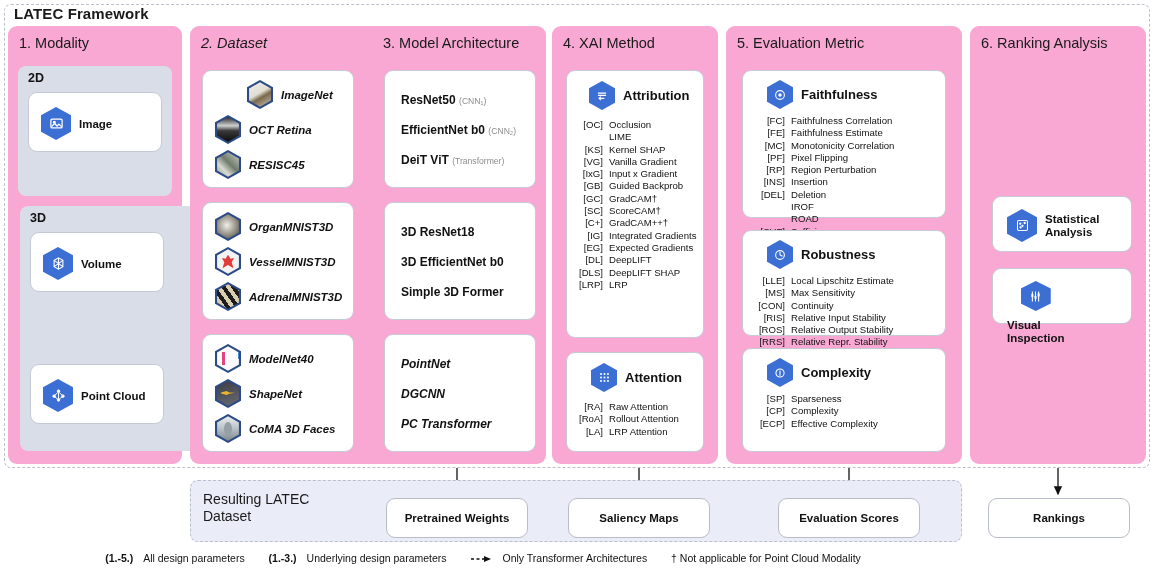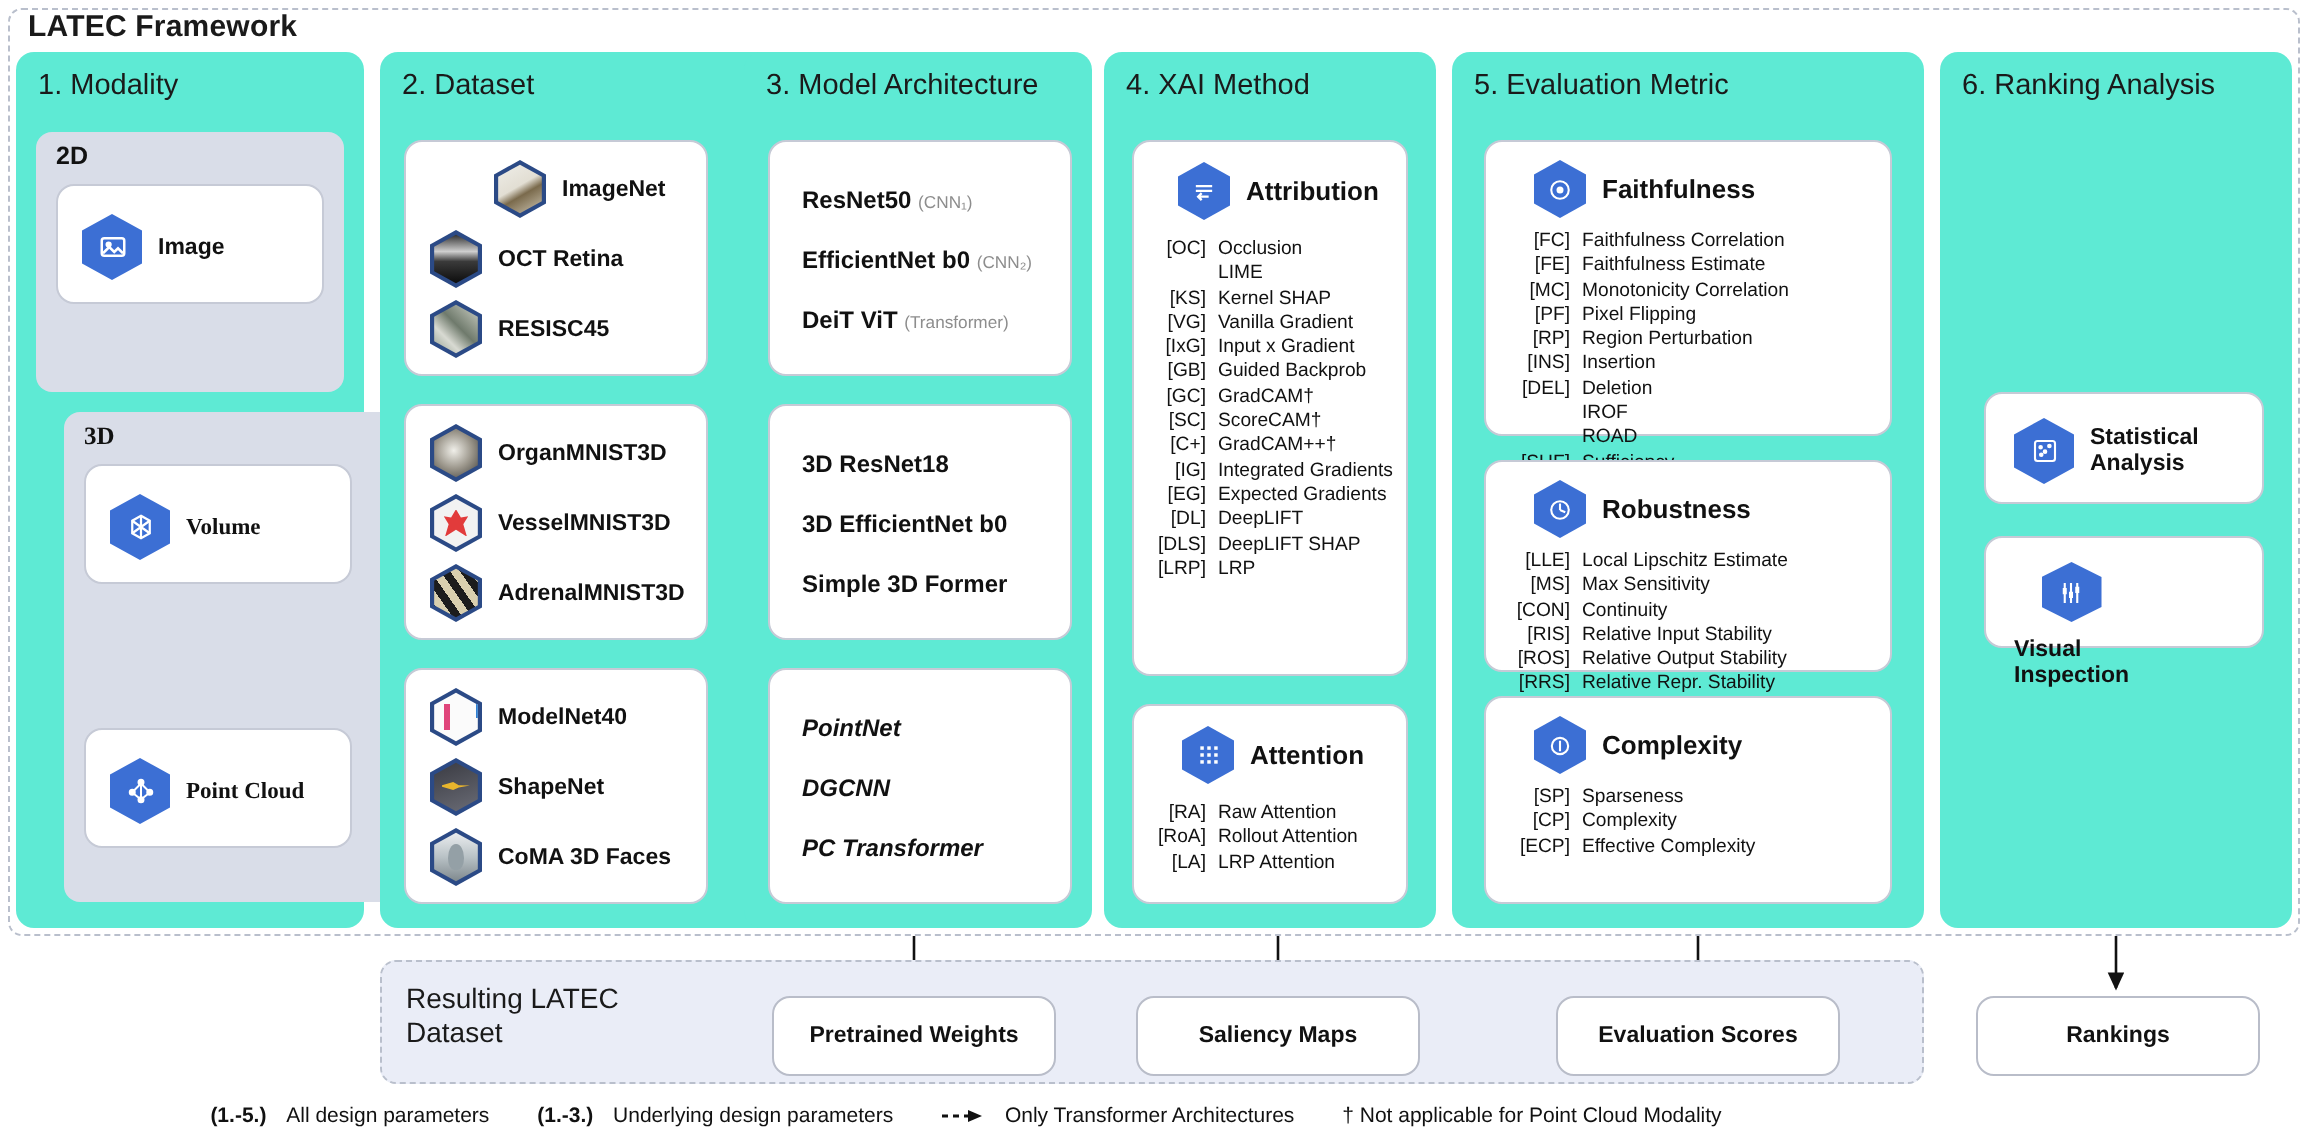--- a/index.html
+++ b/index.html
@@ -15,28 +15,28 @@
   .frame {
     position:absolute; left:4px; top:4px; width:1146px; height:464px;
     border:1.4px dashed #b9bfcc; border-radius:7px; background:#fff;
   }
   .frame-title {
     position:absolute; left:14px; top:5px;
     font-size:15px; font-weight:bold; letter-spacing:.1px;
   }
   .panel {
     position:absolute; top:26px; height:438px;
-    background:#5eead4; border-radius:9px;
+    background:#f9a8d4; border-radius:9px;
   }
   .panel-title {
     position:absolute; left:11px; top:9px;
     font-size:14.5px; color:#1a1a1a; white-space:nowrap;
   }
   .p1 { left:8px;   width:174px; }
-  .p2 { left:190px; width:202px; }
+  .p2 { left:190px; width:202px;font-style:italic; }
   .p3 { left:372px; width:174px; }
   .p4 { left:552px; width:166px; }
   .p5 { left:726px; width:236px; }
   .p6 { left:970px; width:176px; }
 
   .subpanel {
     position:absolute; background:#d9dde8; border-radius:8px;
   }
   .sub-label {
     position:absolute; left:10px; top:5px; font-size:12.5px; font-weight:bold; color:#111;
@@ -191,21 +191,21 @@
             <rect x="3" y="5" width="18" height="14" rx="2"></rect>
               <circle cx="8.5" cy="10" r="1.5" fill="#fff"></circle>
             <path d="M4 17l5-5 4 4 3-3 4 4" stroke="#fff"></path>
           </svg>
         </div>
         <span class="lbl">Image</span>
       </div>
     </div>
   </div>
 
-  <div class="subpanel" style="left:24px; top:180px; width:180px; height:245px;font-family:Liberation Serif, serif;">
+  <div class="subpanel" style="left:12px; top:180px; width:180px; height:245px;">
     <div class="sub-label">3D</div>
     <div class="card" style="left:10px; top:26px; width:134px; height:60px;">
       <div class="row-item" style="left:12px; top:14px;">
         <div class="hex">
           <svg width="15" height="15" viewBox="0 0 24 24" fill="none" stroke="#fff" stroke-width="1.8">
             <path d="M12 3l7 4v10l-7 4-7-4V7z"></path>
               <path d="M12 3v18M5 7l14 10M19 7L5 17"></path>
           </svg>
         </div>
         <span class="lbl">Volume</span>

